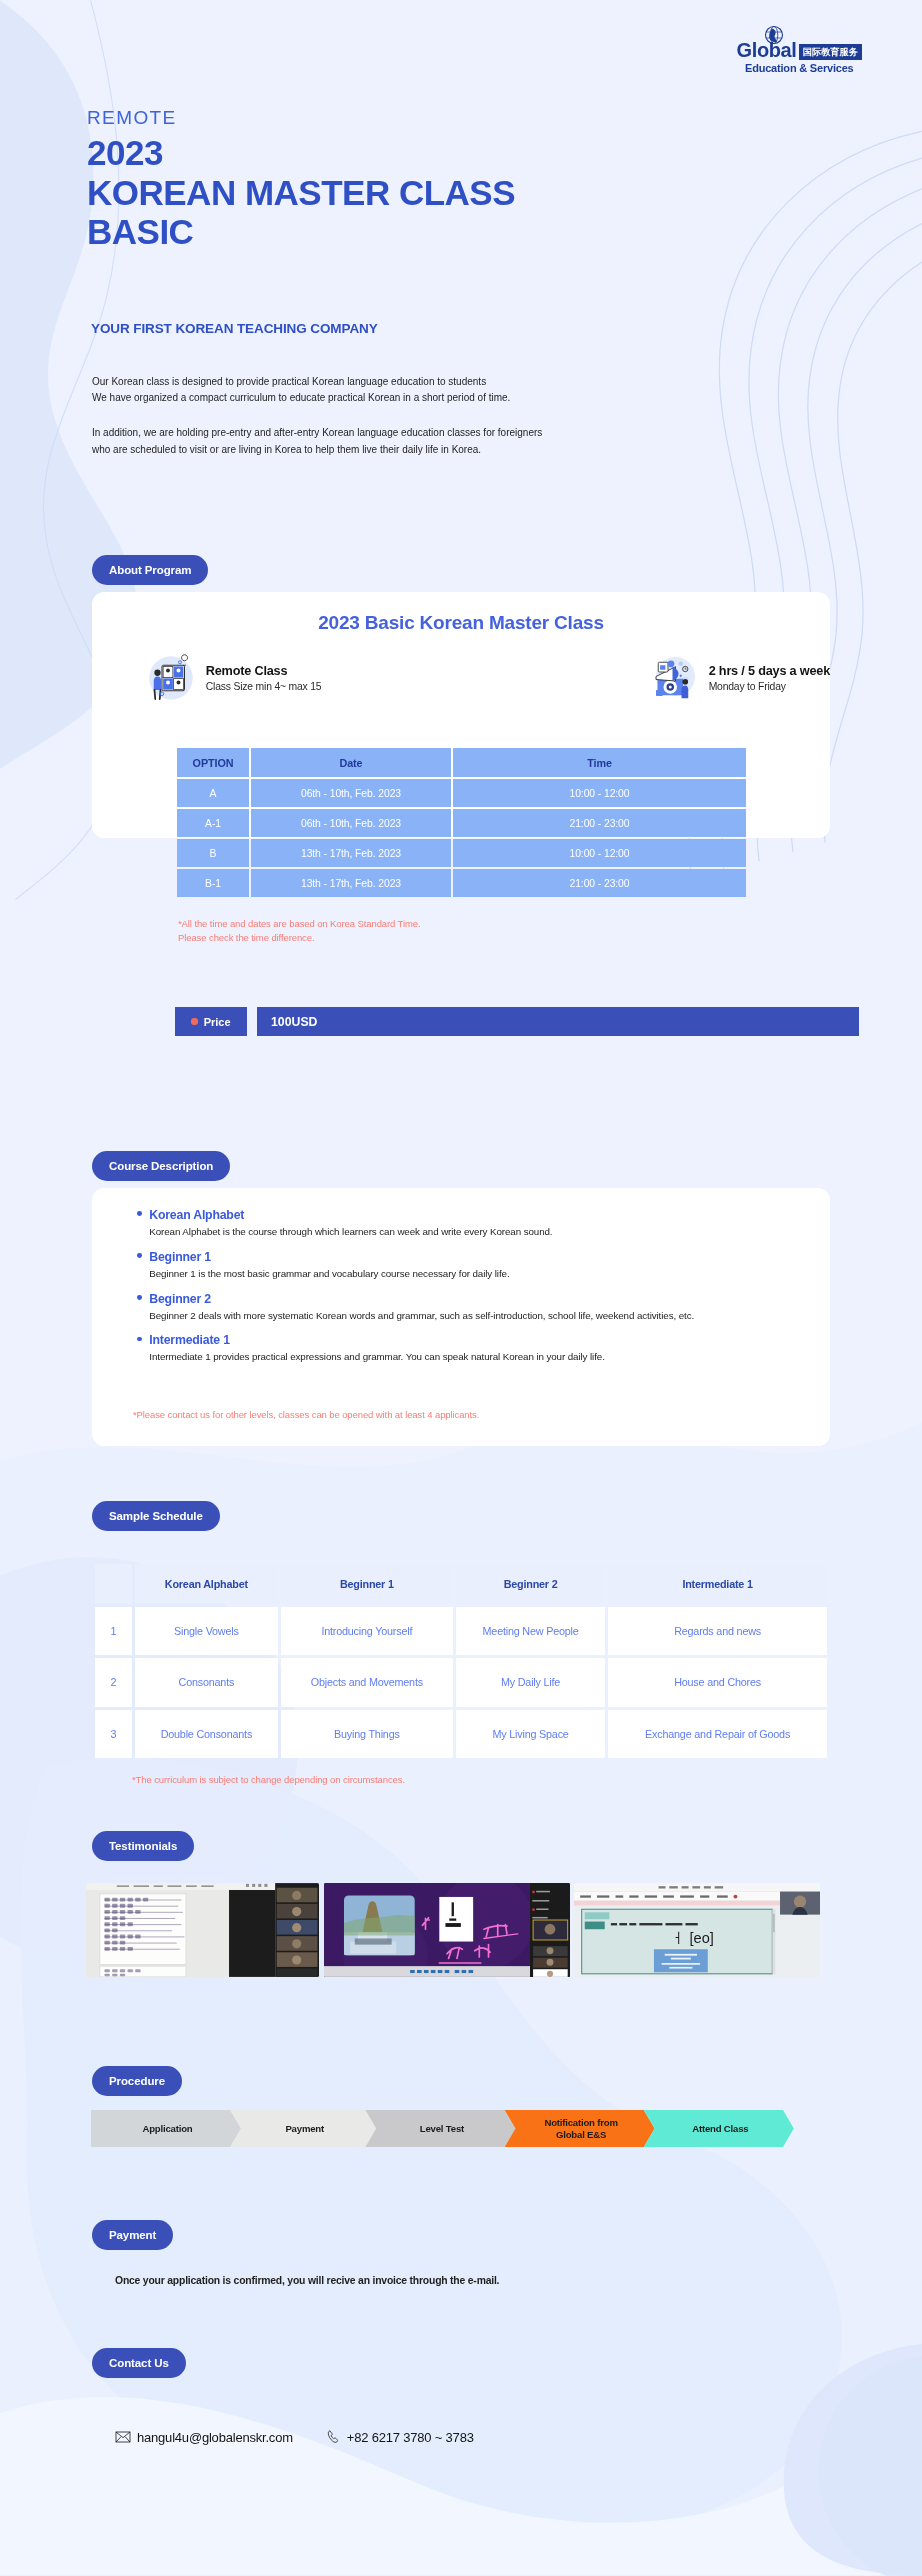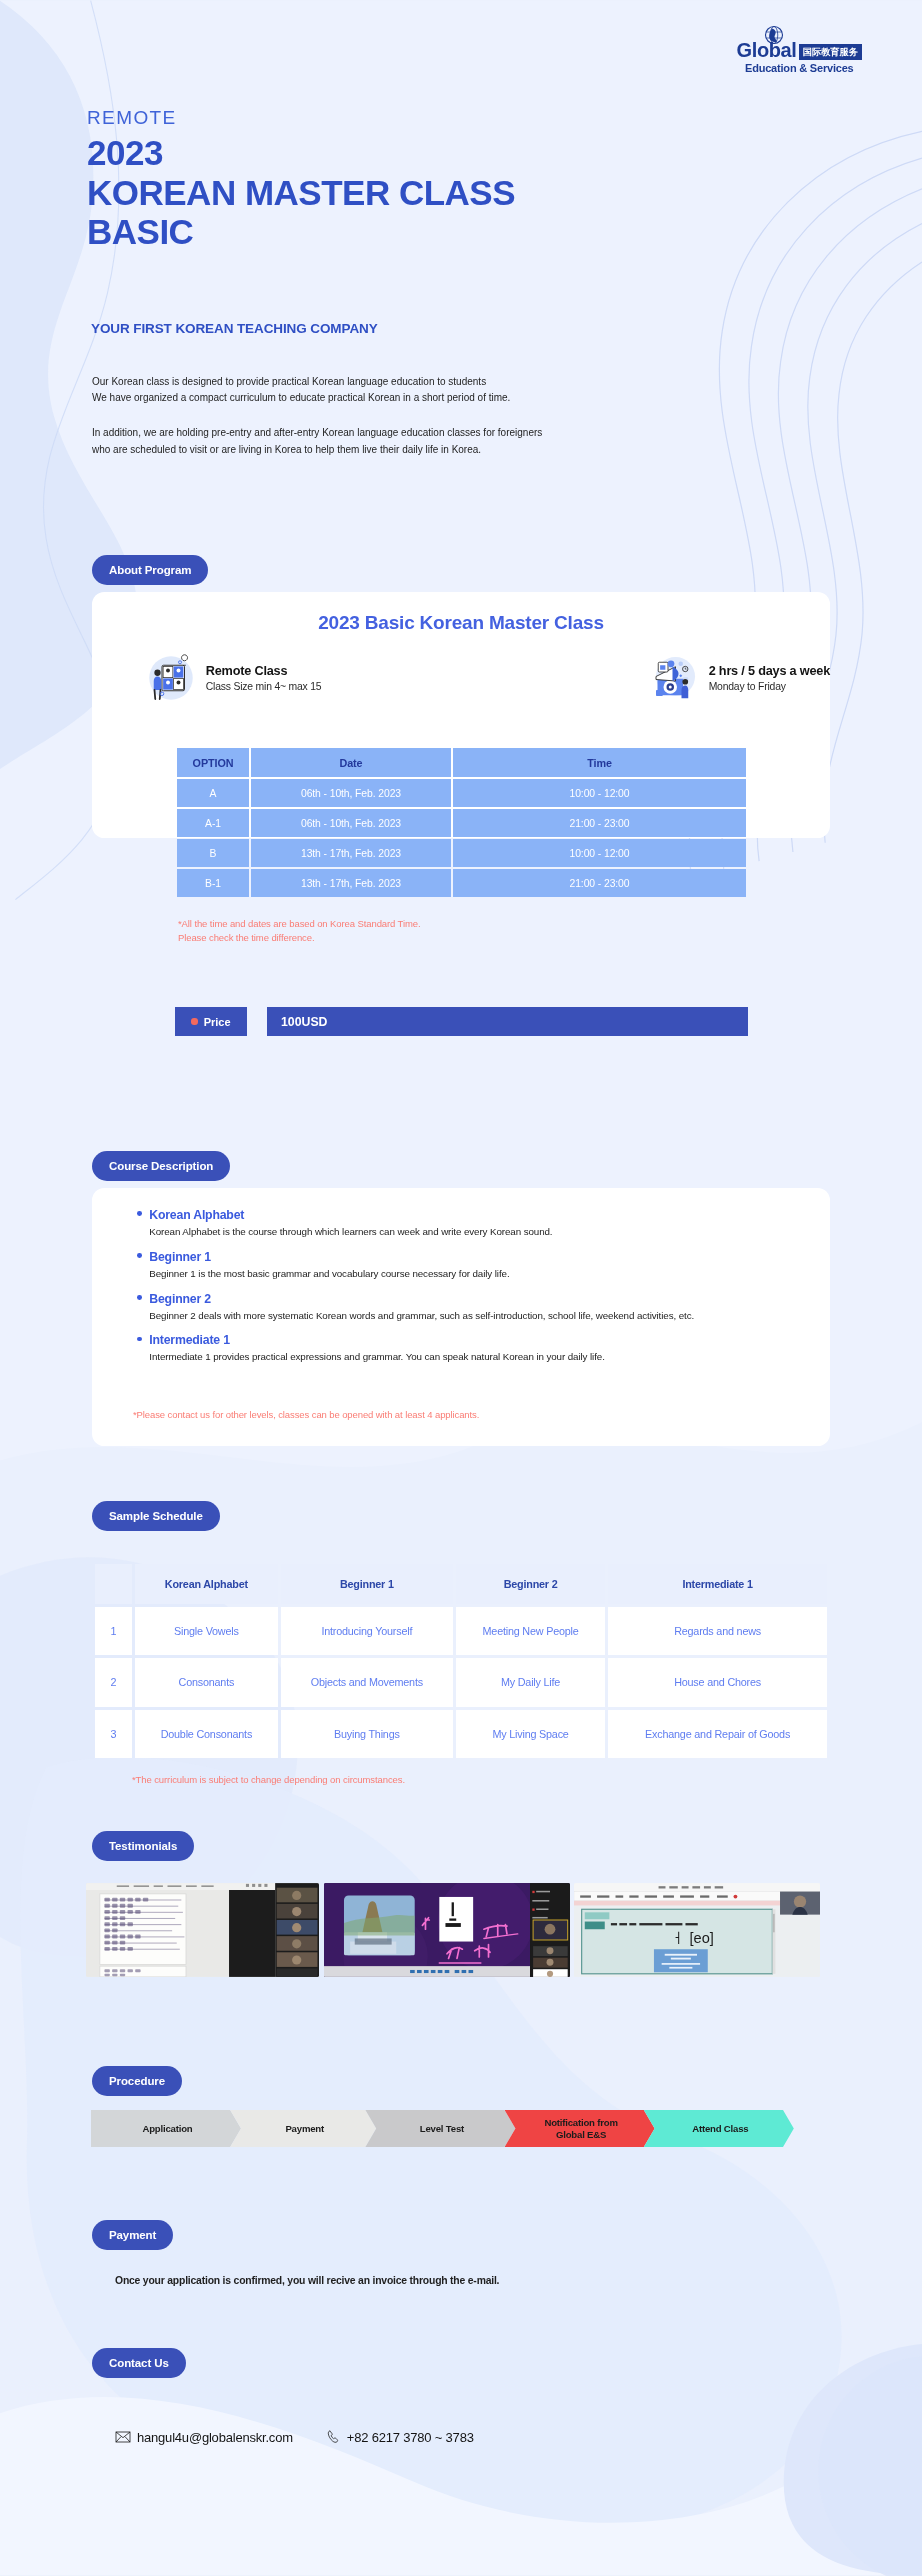--- a/index.html
+++ b/index.html
@@ -135,21 +135,21 @@
   table.sched .c-date { width: 200px; }
 
   .note-red {
     color: #fa7d75; font-size: 9.5px; line-height: 1.45;
     letter-spacing: -0.1px;
   }
   #sched-note { position: absolute; left: 178px; top: 917px; z-index: 3; }
 
   .price-row {
     position: absolute; left: 175px; top: 1007px;
-    width: 573px; display: flex; gap: 20px; z-index: 3; text-align: right;
+    width: 684px; display: flex; gap: 10px; z-index: 3; text-align: right;
   }
   .price-label {
     width: 72px; background: #3a50b8; color: #fff;
     display: flex; align-items: center; justify-content: center; gap: 6.1px;
     font-size: 11px; font-weight: 800; padding: 8.5px 0;
   }
   .price-dot { width: 6.1px; height: 6.1px; border-radius: 50%; background: #f4695e; flex: none; }
   .price-value {
     flex: 1; background: #3a50b8; color: #fff;
     font-size: 12.3px; font-weight: 800; display: flex; align-items: center;
@@ -705,21 +705,21 @@
   <div class="steps">
     <div class="step" style="background:#d3d6d8; width:150px;">
       <span>Application</span>
     </div>
     <div class="step" style="background:#e9e9e7; width:146px;">
       <span>Payment</span>
     </div>
     <div class="step" style="background:#c9c9cb; width:150px;">
       <span>Level Test</span>
     </div>
-    <div class="step" style="background:#ef4444; width:150px;">
+    <div class="step" style="background:#f97316; width:150px;">
       <span>Notification from<br>Global E&amp;S</span>
     </div>
     <div class="step" style="background:#5eead4; width:150px;">
       <span>Attend Class</span>
     </div>
   </div>
 
   <div class="sec-pill" style="left:92px; top:2220px;">
     <span class="pill">Payment</span>
   </div>

